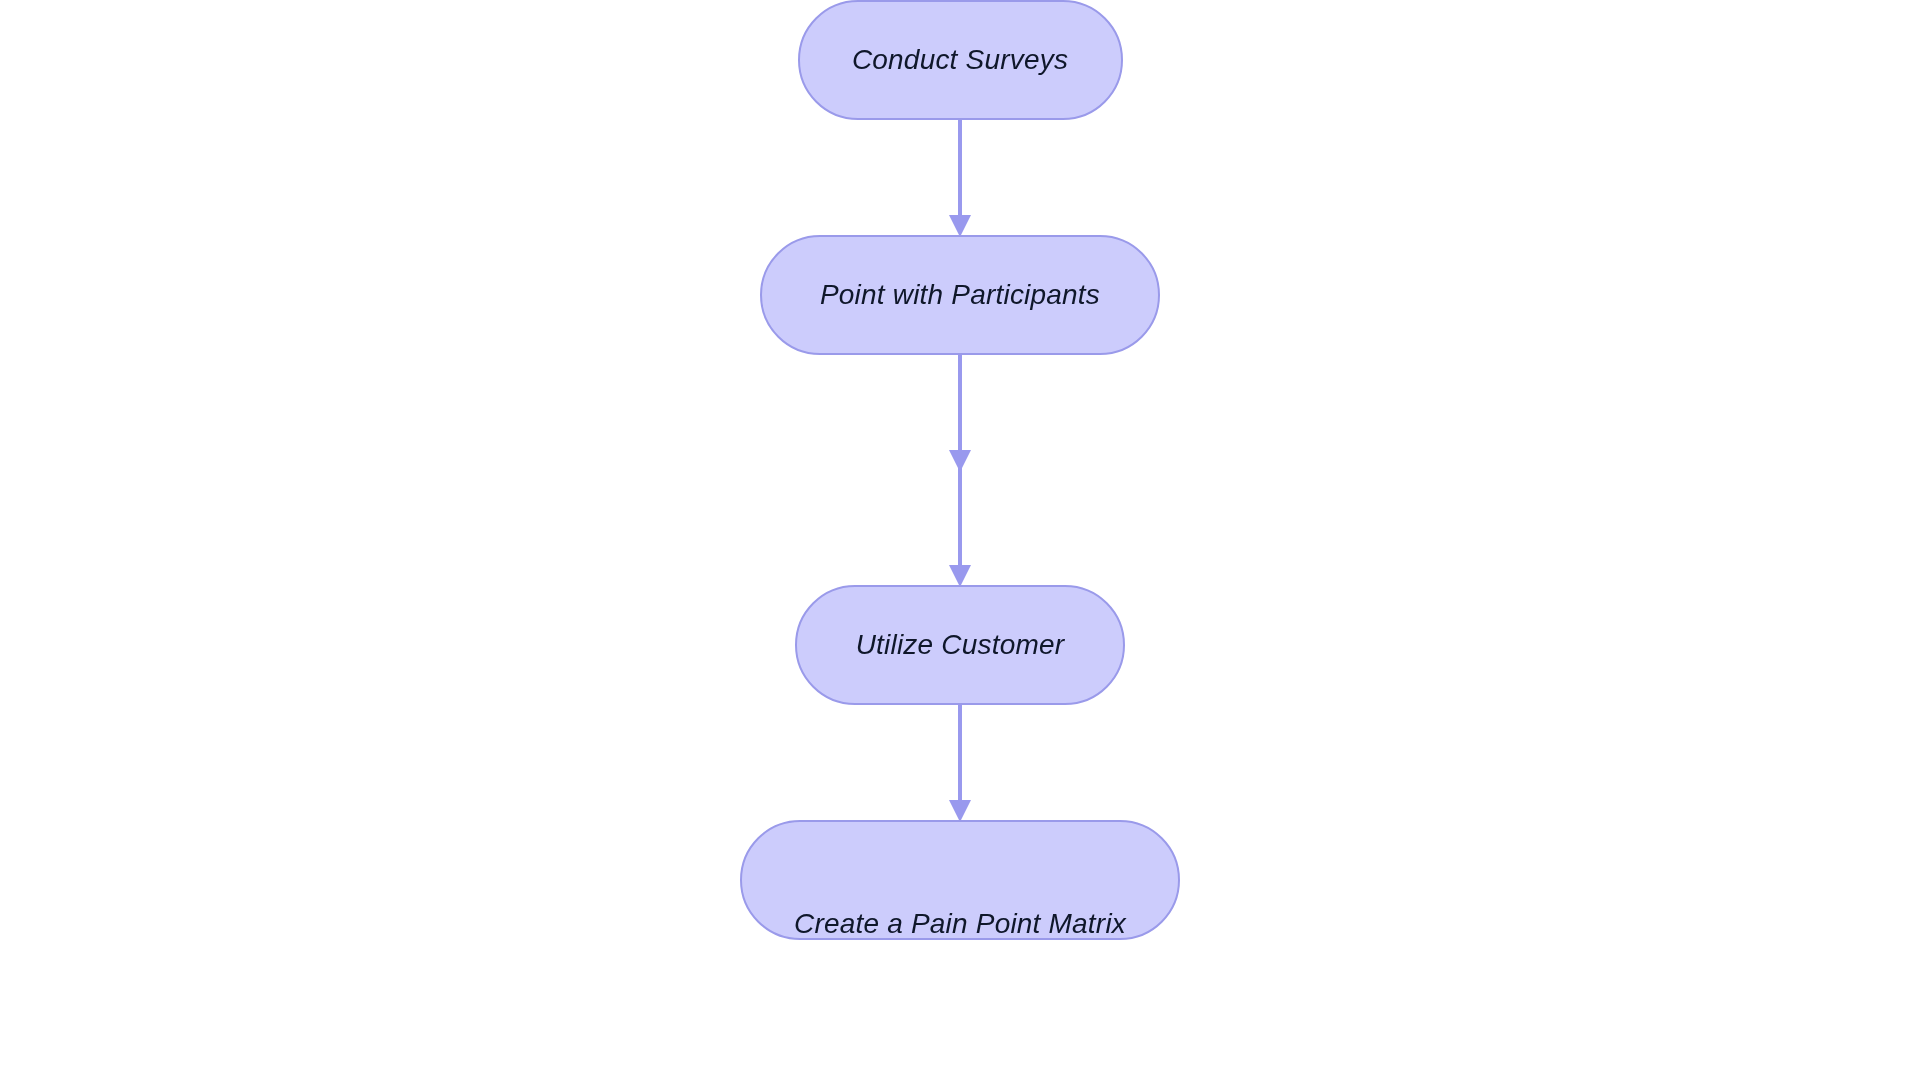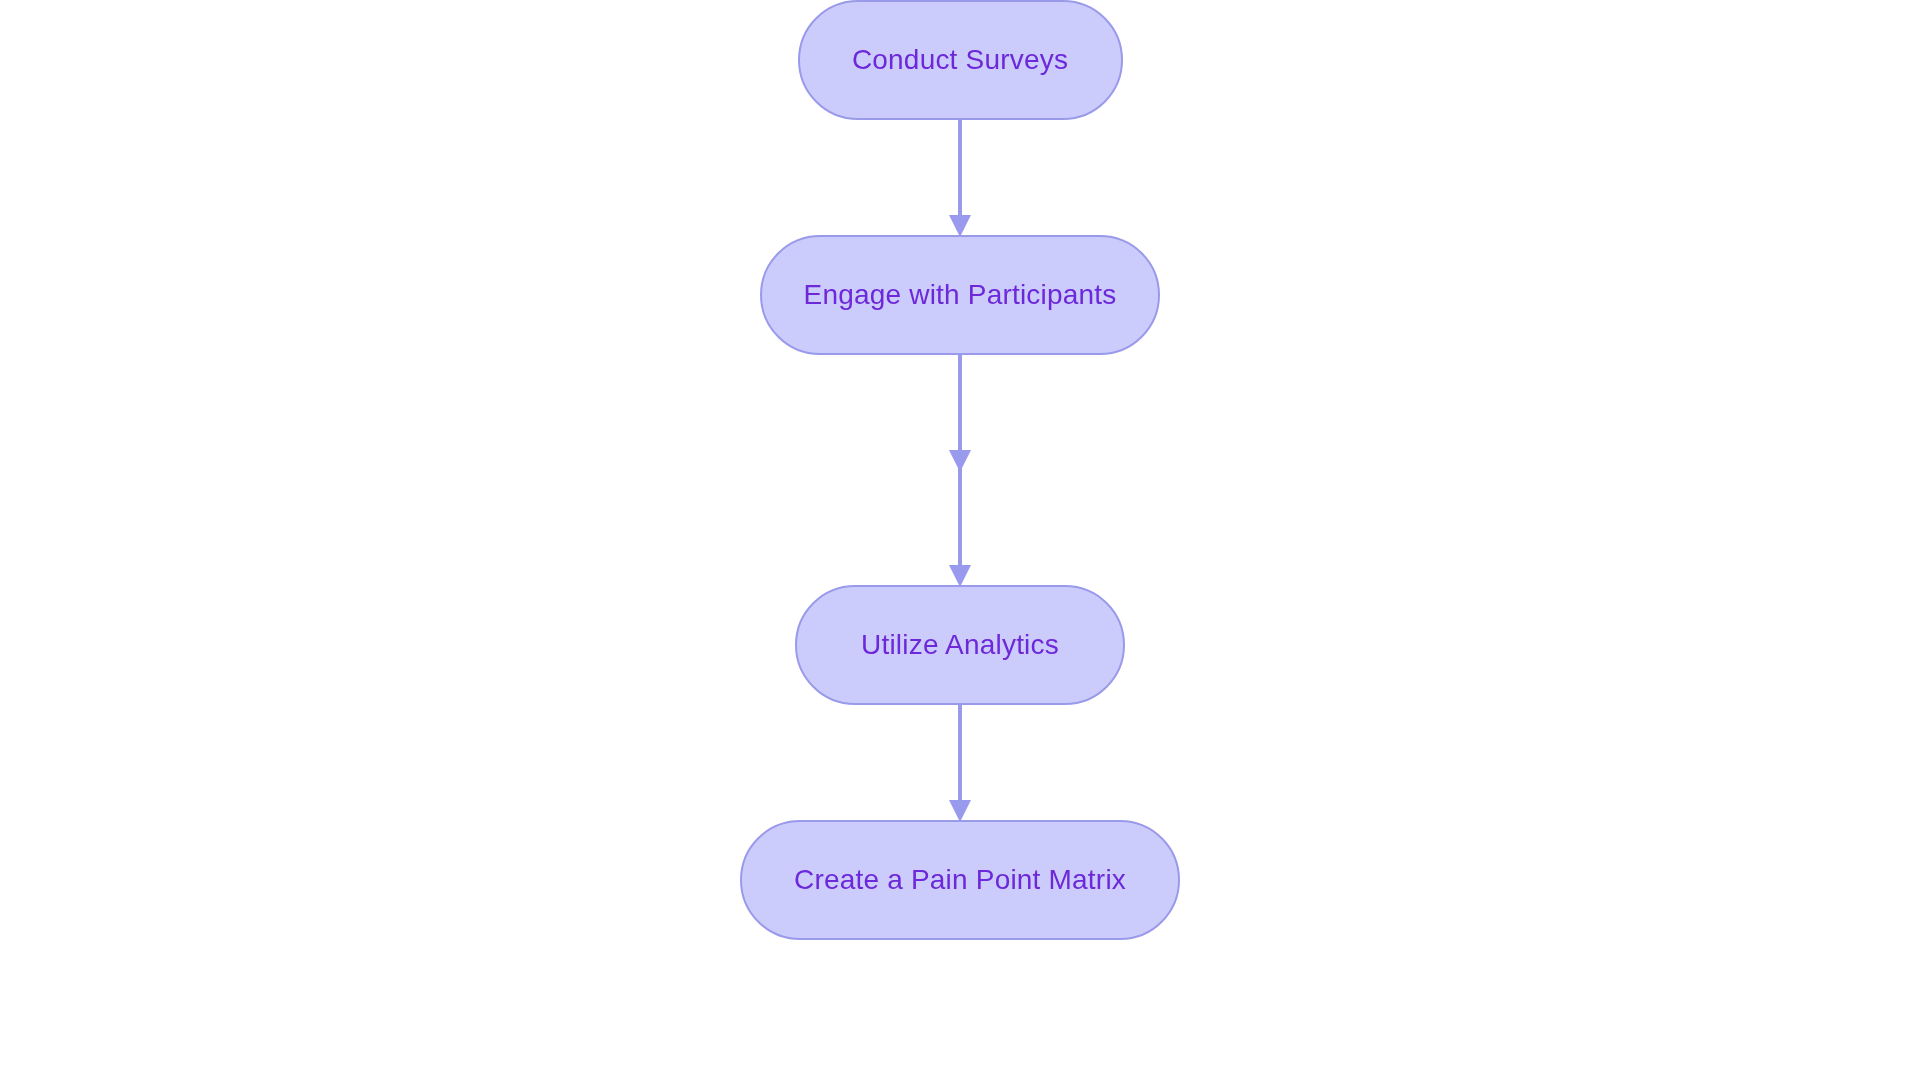--- a/index.html
+++ b/index.html
@@ -35,26 +35,27 @@
     background: #ccccfc;
     border-radius: 60px;
     display: flex;
     align-items: center;
     justify-content: center;
     padding: 0 34px;
     position: relative;
     z-index: 2;
   }
   .node-label {
-    color: #6d28d9;
+    color: #0f172a;
     font-size: 28px;
     font-weight: 400;
     letter-spacing: 0.2px;
     white-space: nowrap;
     line-height: 1;
+    font-style: italic;
   }
   .connector {
     width: 40px;
     height: 115px;
     position: relative;
     z-index: 1;
     flex: none;
   }
   .connector .line {
     position: absolute;
@@ -86,41 +87,41 @@
     <div class="node" style="width:325px;">
       <span class="node-label">Conduct Surveys</span>
     </div>
 
     <div class="connector">
       <div class="line"></div>
       <div class="head"></div>
     </div>
 
     <div class="node" style="width:400px;">
-      <span class="node-label">Engage with Participants</span>
+      <span class="node-label">Point with Participants</span>
     </div>
 
     <div class="connector">
       <div class="line"></div>
       <div class="head"></div>
     </div>
 
 
     <div class="connector">
       <div class="line"></div>
       <div class="head"></div>
     </div>
 
     <div class="node" style="width:330px;">
-      <span class="node-label">Utilize Analytics</span>
+      <span class="node-label">Utilize Customer</span>
     </div>
 
     <div class="connector">
       <div class="line"></div>
       <div class="head"></div>
     </div>
 
-    <div class="node" style="width:440px;">
+    <div class="node" style="width:440px;align-items:flex-end;">
       <span class="node-label">Create a Pain Point Matrix</span>
     </div>
 
   </div>
 </div>
 
 </body></html>

